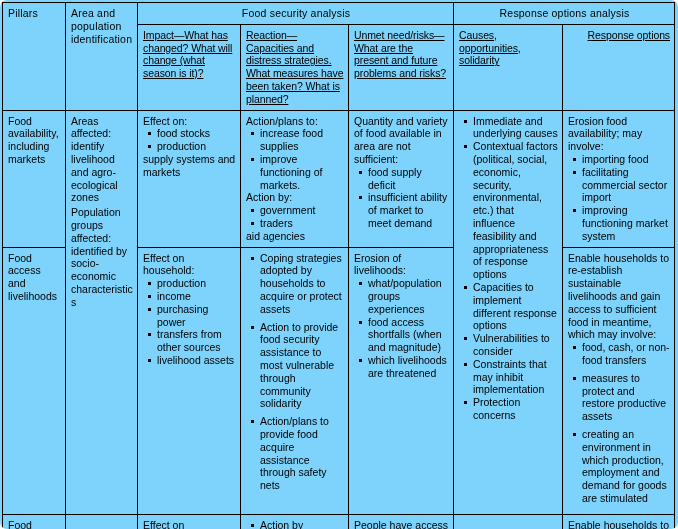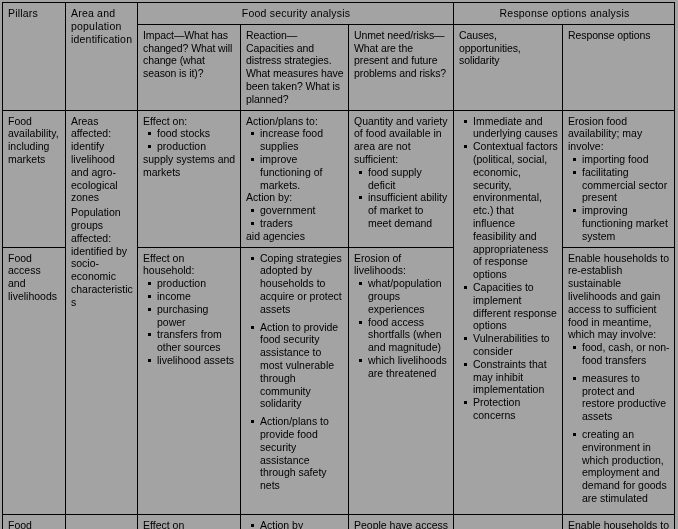--- a/index.html
+++ b/index.html
@@ -9,21 +9,22 @@
   }
   body {
     font-family: "Liberation Sans", sans-serif;
     color: #000000;
   }
   #page {
     position: relative;
     width: 678px;
     height: 529px;
     overflow: hidden;
-    background: #a3a3a3;
+    background: #7dd3fc;
+    border-radius: 7px;
   }
   table.matrix {
     border-collapse: collapse;
     table-layout: fixed;
     width: 672px;
     margin: 2px 0 0 2px;
     border: 1px solid #000;
   }
   table.matrix td {
     border: 1px solid #000;
@@ -44,23 +45,24 @@
   td.hdr-left {
     font-size: 11.5px;
     padding-top: 5px;
     letter-spacing: 0.2px;
   }
   td.hdr-sub {
     font-size: 8px;
     line-height: 1.3;
     letter-spacing: -0.1px;
     padding-top: 4px;
+    text-decoration: underline;
   }
   td.hdr-sub.center {
-    text-align: left;
+    text-align: right;
   }
   td.pillar {
     font-size: 10.5px;
     line-height: 1.3;
   }
   .cellblock p {
     margin: 0 0 0 0;
     padding: 0;
   }
   .cellblock p.gap {
@@ -176,21 +178,21 @@
             <li>Constraints that may inhibit implementation</li>
             <li>Protection concerns</li>
           </ul>
         </div>
       </td>
       <td>
         <div class="cellblock">
           <p>Erosion food availability; may involve:</p>
           <ul class="tight">
             <li>importing food</li>
-            <li>facilitating commercial sector present</li>
+            <li>facilitating commercial sector import</li>
             <li>improving functioning market system</li>
           </ul>
         </div>
       </td>
     </tr>
 
     <tr>
       <td class="pillar" style="height:195px">Food access and livelihoods</td>
       <td>
         <div class="cellblock">
@@ -202,21 +204,21 @@
             <li>transfers from other sources</li>
             <li>livelihood assets</li>
           </ul>
         </div>
       </td>
       <td>
         <div class="cellblock">
           <ul class="spaced">
             <li>Coping strategies adopted by households to acquire or protect assets</li>
             <li>Action to provide food security assistance to most vulnerable through community solidarity</li>
-            <li>Action/plans to provide food security assistance through safety nets</li>
+            <li>Action/plans to provide food acquire assistance through safety nets</li>
           </ul>
         </div>
       </td>
       <td>
         <div class="cellblock">
           <p>Erosion of livelihoods:</p>
           <ul class="tight">
             <li>what/population groups experiences</li>
             <li>food access shortfalls (when and magnitude)</li>
             <li>which livelihoods are threatened</li>

